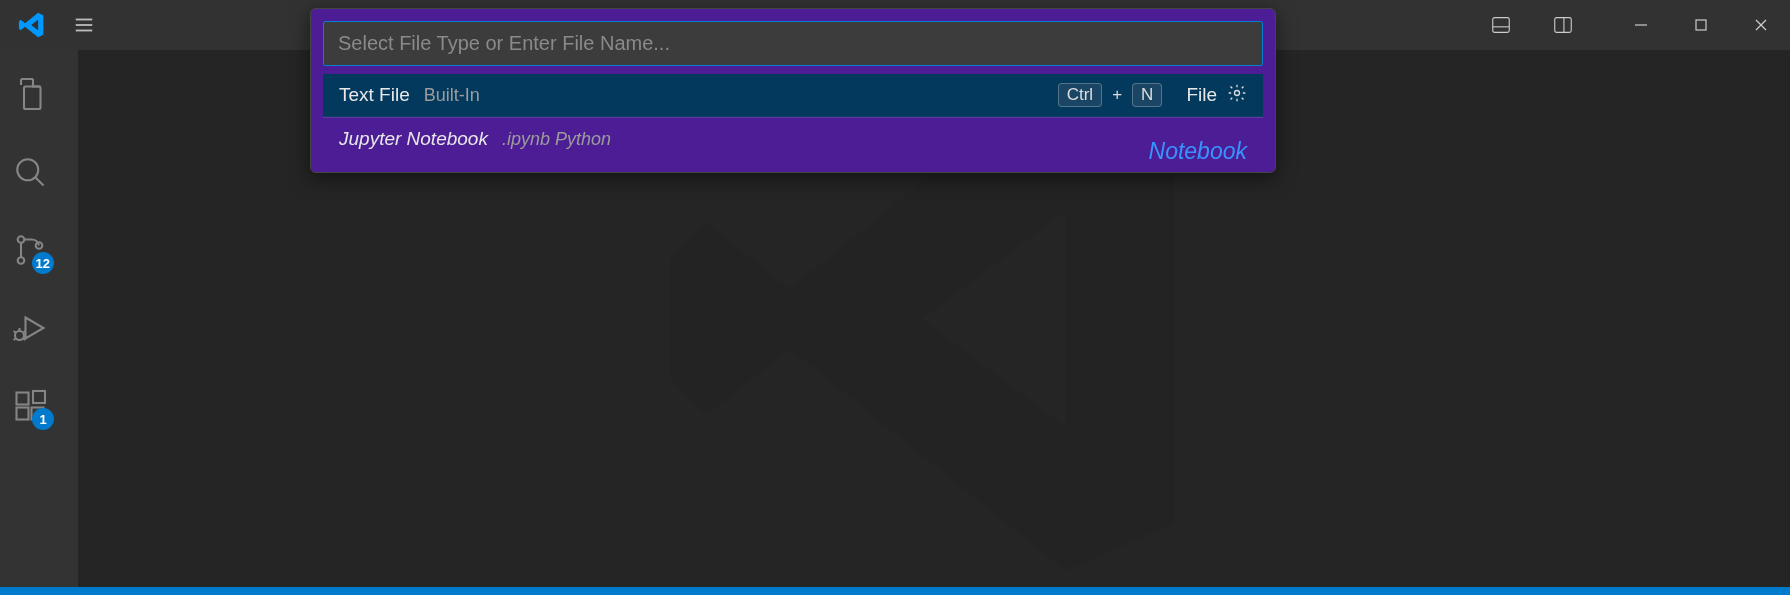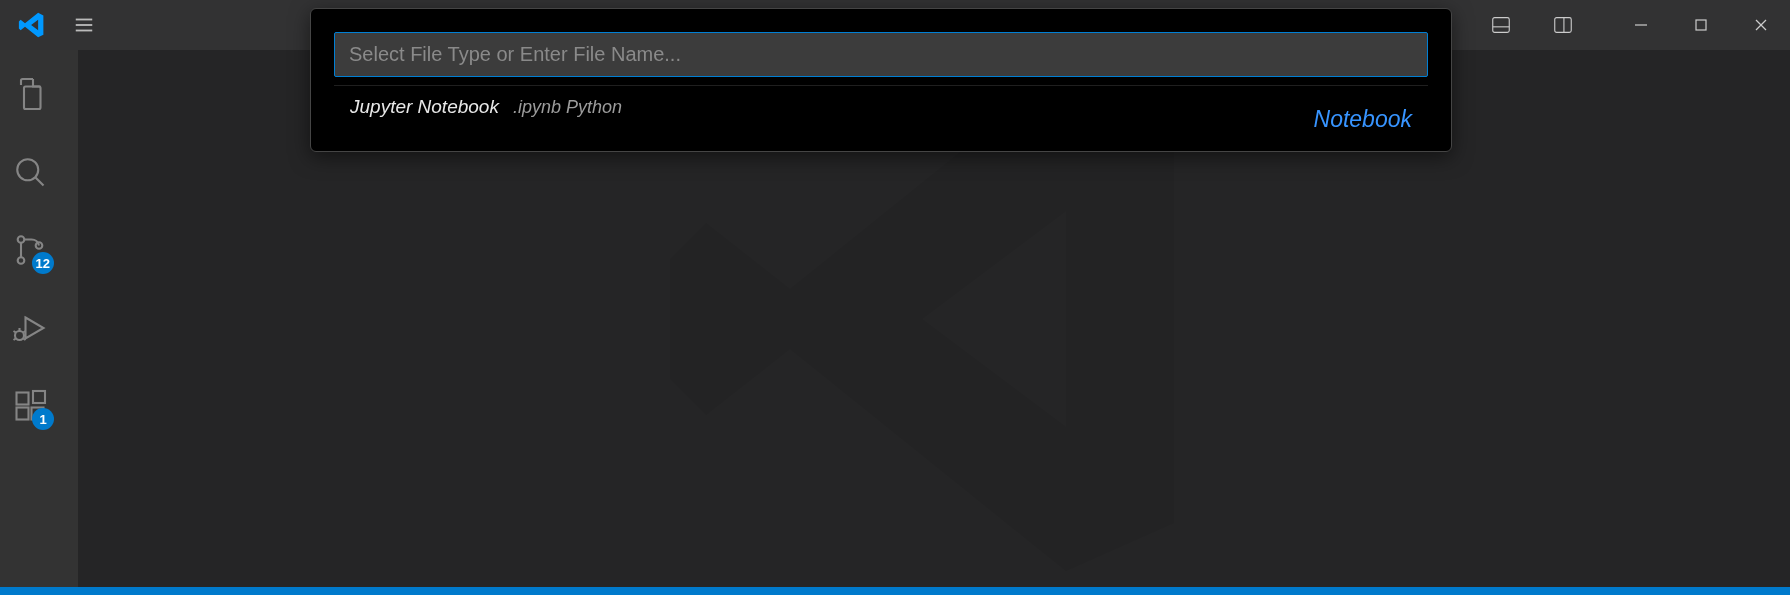--- a/index.html
+++ b/index.html
@@ -60,27 +60,27 @@
   .watermark svg{width:600px;height:600px;opacity:0.045;}
 
   
   .statusbar{position:absolute;bottom:0;left:0;right:0;height:8px;background:var(--status);}
 
   
   .quickpick{
     position:absolute;
     top:8px;
     left:310px;
-    width:1142px;
-    background:#000000;
+    width:966px;
+    background:#4c1d95;
     border:1px solid var(--border);
     border-radius:6px;
     box-shadow:0 5px 20px rgba(0,0,0,0.5);
     z-index:100;
-    padding:23px;
+    padding:12px;
     box-sizing:border-box;
   }
   .qp-input-wrap{
     border:1px solid var(--quick-border);
     background:var(--input-bg);
     border-radius:2px;
     margin-bottom:8px;
   }
   .qp-input{
     width:100%;box-sizing:border-box;
@@ -219,20 +219,36 @@
     </div>
   </div>
 </div>
 
 <div class="quickpick">
   <div class="qp-input-wrap">
     <input class="qp-input" type="text" placeholder="Select File Type or Enter File Name..." style="">
   </div>
   <div class="qp-list">
 
+    <div class="qp-row selected">
+      <span class="qp-label">Text File</span>
+      <span class="qp-desc">Built-In</span>
+      <span class="qp-right">
+        <span class="qp-key">Ctrl</span>
+        <span class="qp-plus">+</span>
+        <span class="qp-key">N</span>
+        <span class="qp-cat" style="margin-left:14px">File</span>
+        <span class="qp-gear">
+          <svg viewBox="0 0 24 24">
+              <circle cx="12" cy="12" r="3"></circle>
+              <path d="M12 2v3M12 19v3M4.2 4.2l2.1 2.1M17.7 17.7l2.1 2.1M2 12h3M19 12h3M4.2 19.8l2.1-2.1M17.7 6.3l2.1-2.1"></path>
+            </svg>
+        </span>
+      </span>
+    </div>
 
 
     <div class="qp-sep"></div>
 
     <div class="qp-row">
       <span class="qp-label">Jupyter Notebook</span>
       <span class="qp-desc">.ipynb Python</span>
       <span class="qp-right">
         <span class="qp-link">Notebook</span>
       </span>

